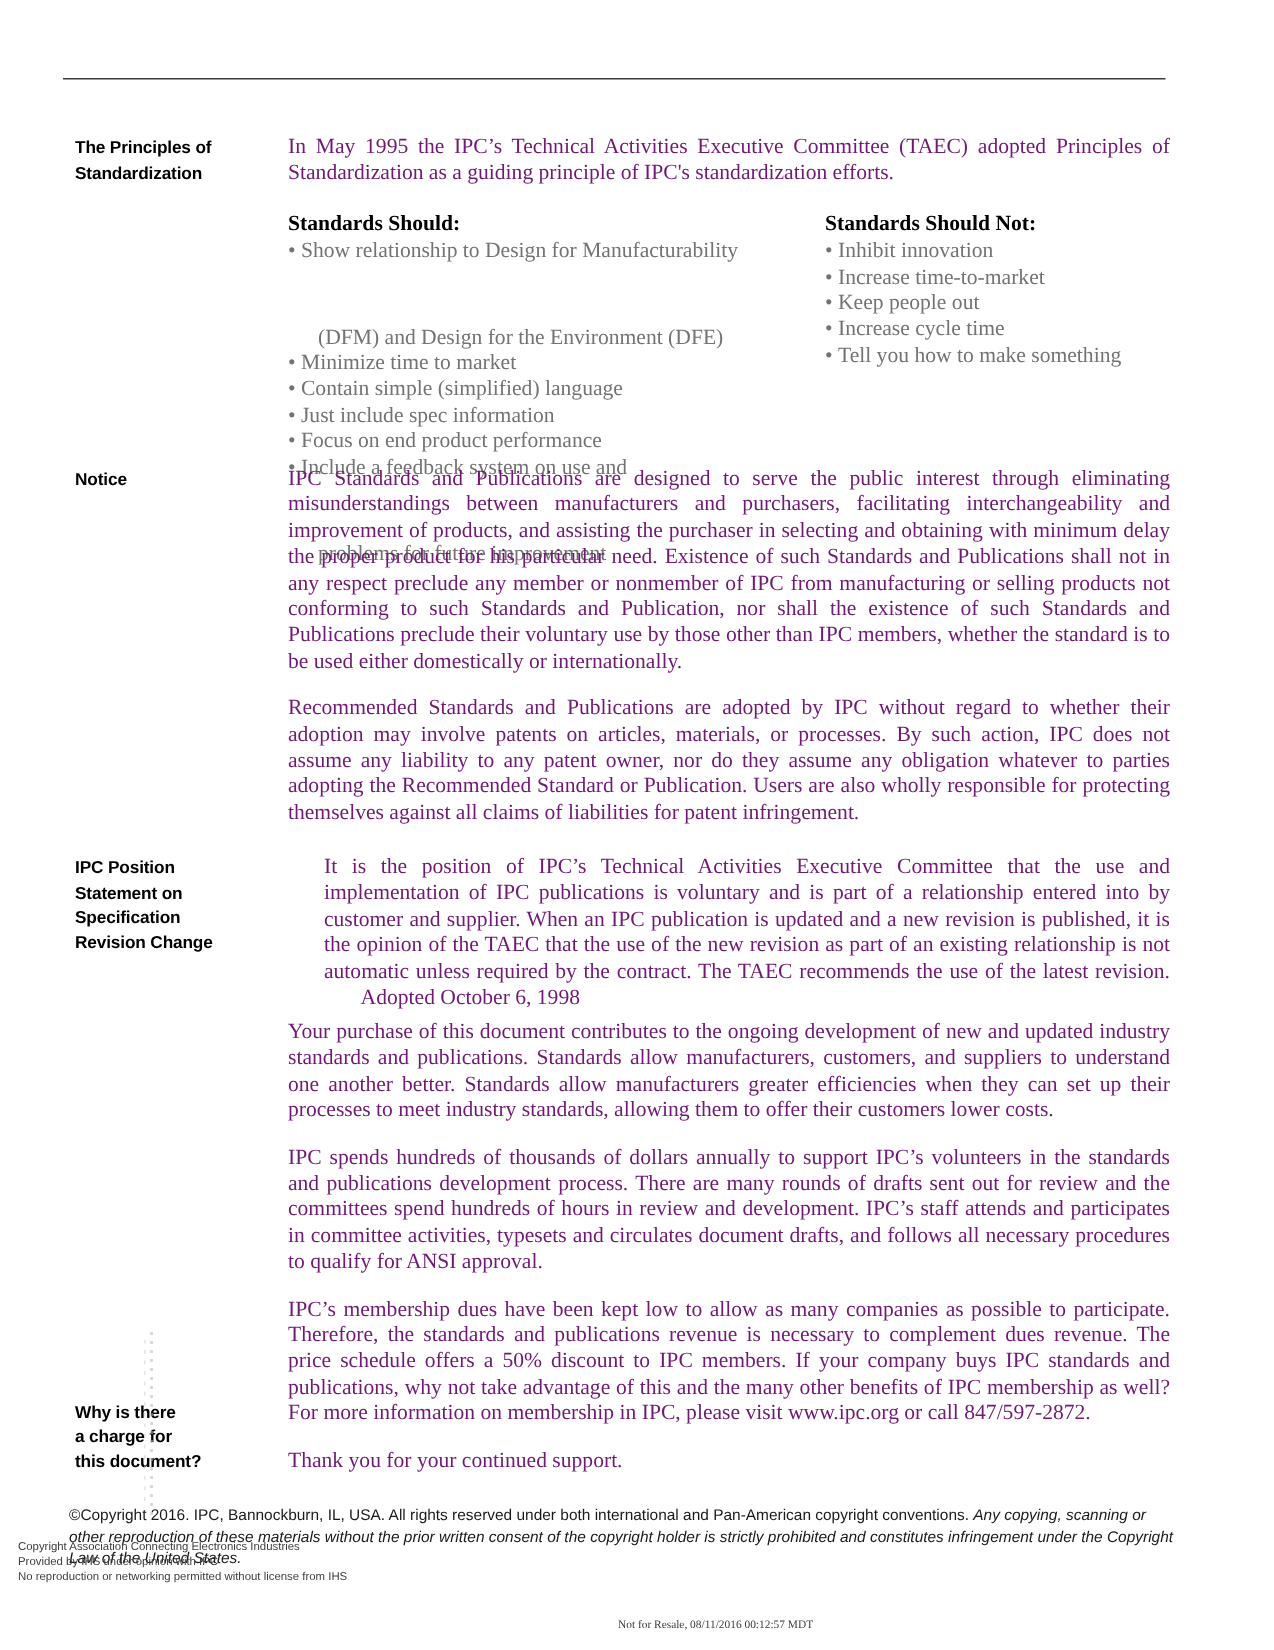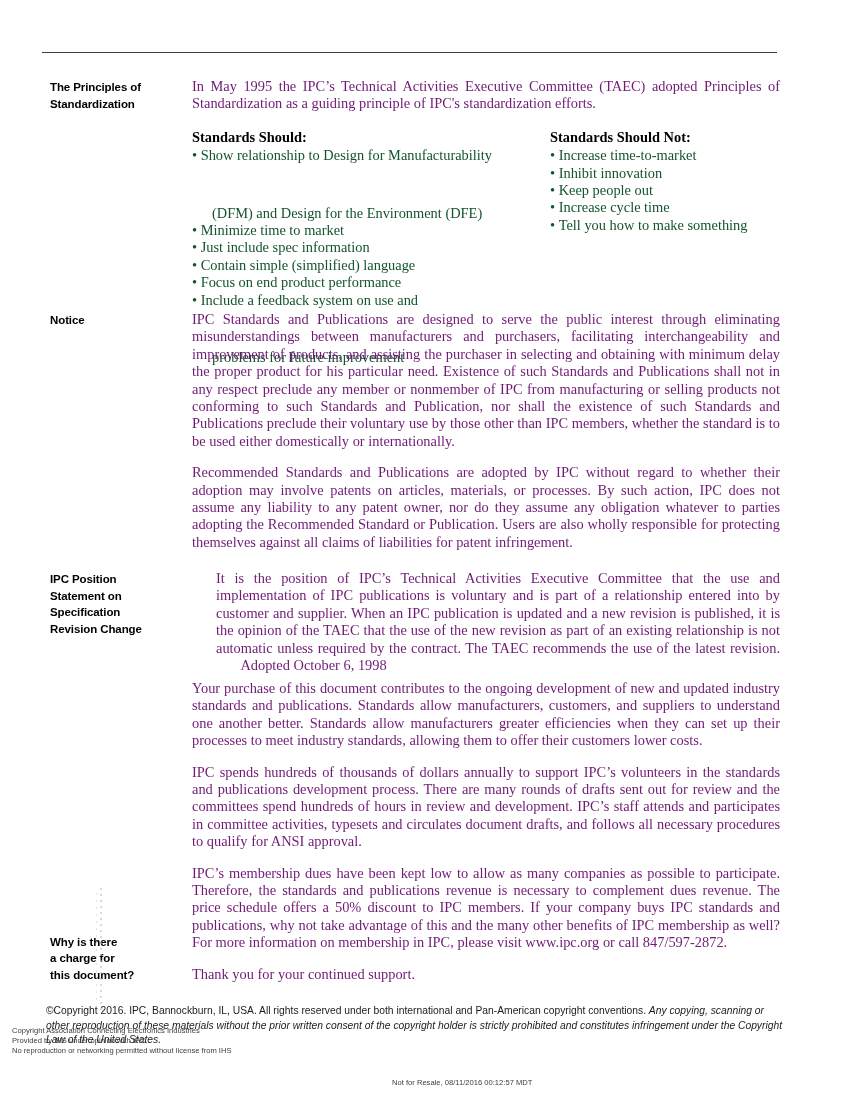--- a/index.html
+++ b/index.html
@@ -85,21 +85,21 @@
   ul.bul {
     list-style: none;
     margin: 0;
     padding: 0;
   }
   ul.bul li {
     font-size: 14.4px;
     line-height: 17.4px;
     padding-left: 10px;
     text-indent: -10px;
-    color: #14532d;
+    color: #737373;
   }
   ul.bul li .cont {
     display: block;
     padding-left: 10px;
     text-indent: 0;
     margin-top: 40px;
   }
   ul.bul li::before {
     content: "\2022\00a0";
   }
@@ -124,23 +124,23 @@
     position: absolute;
     left: 12px;
     top: 1026px;
     font-family: "Liberation Sans", sans-serif;
     font-size: 7.6px;
     line-height: 10.2px;
     color: #3d3d3d;
   }
   .ihs-right {
     position: absolute;
-    left: 392px;
+    left: 412px;
     top: 1078px;
-    font-family: Liberation Sans, sans-serif;
+    font-family: Liberation Serif, serif;
     font-size: 7.6px;
     line-height: 10.2px;
     color: #3d3d3d;
   }
 
   
   .scanmark {
     position: absolute;
     left: 100px;
     top: 888px;
@@ -161,46 +161,46 @@
     opacity: 0.5;
   }
 </style>
 </head>
 <body>
 
 <div class="page">
 
   <div class="top-rule"></div>
 
-  <div class="section" style="top:78px;">
+  <div class="section" style="top:90px;">
     <div class="side-head">
       <div>The Principles of</div>
       <div>Standardization</div>
     </div>
     <div class="body-col">
       <p class="bt">In May 1995 the IPC’s Technical Activities Executive Committee (TAEC) adopted Principles of Standardization as a guiding principle of IPC's standardization efforts.</p>
 
       <div class="lists">
         <div class="list-col-left">
           <div class="list-title">Standards Should:</div>
           <ul class="bul">
             <li><span>Show relationship to Design for Manufacturability</span><span class="cont">(DFM) and Design for the Environment (DFE)</span></li>
             <li><span>Minimize time to market</span></li>
+            <li><span>Contain simple (simplified) language</span></li>
             <li><span>Just include spec information</span></li>
-            <li><span>Contain simple (simplified) language</span></li>
             <li><span>Focus on end product performance</span></li>
             <li><span>Include a feedback system on use and</span><span class="cont">problems for future improvement</span></li>
           </ul>
         </div>
 
         <div class="list-col-right">
           <div class="list-title">Standards Should Not:</div>
           <ul class="bul">
+            <li><span>Inhibit innovation</span></li>
             <li><span>Increase time-to-market</span></li>
-            <li><span>Inhibit innovation</span></li>
             <li><span>Keep people out</span></li>
             <li><span>Increase cycle time</span></li>
             <li><span>Tell you how to make something</span></li>
           </ul>
         </div>
       </div>
     </div>
   </div>
 
   <div class="section" style="top:311px;">

